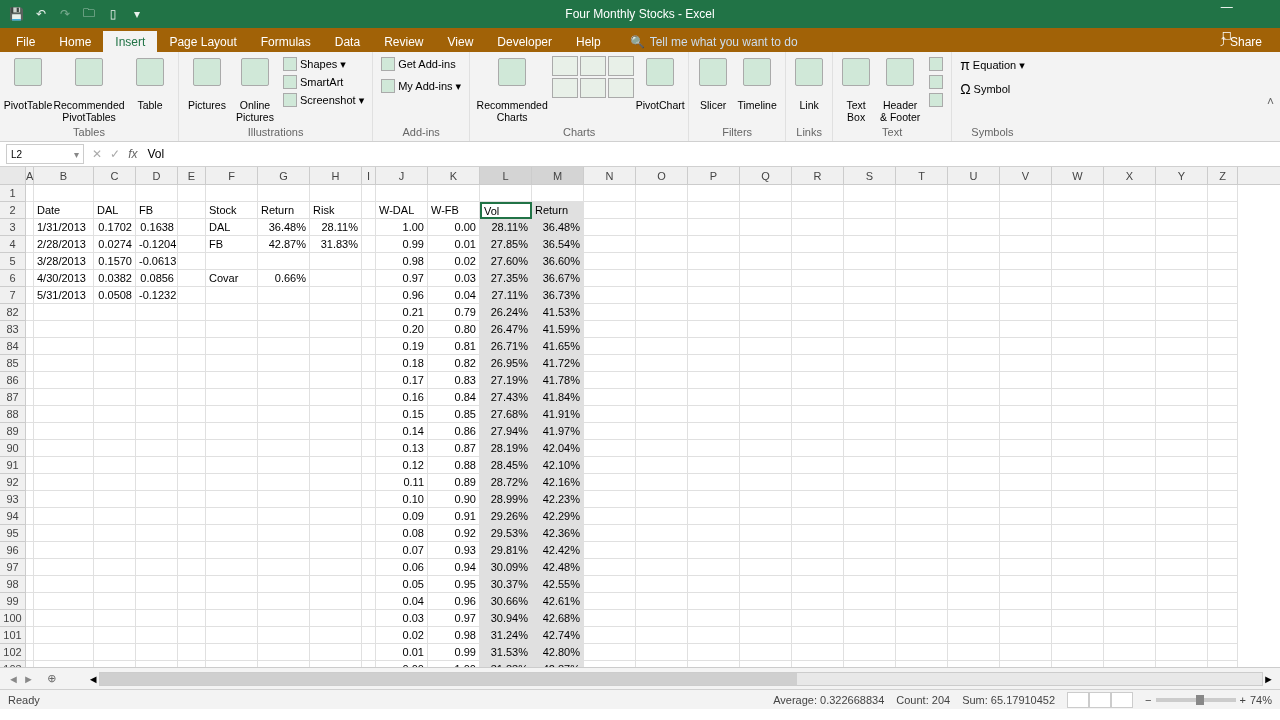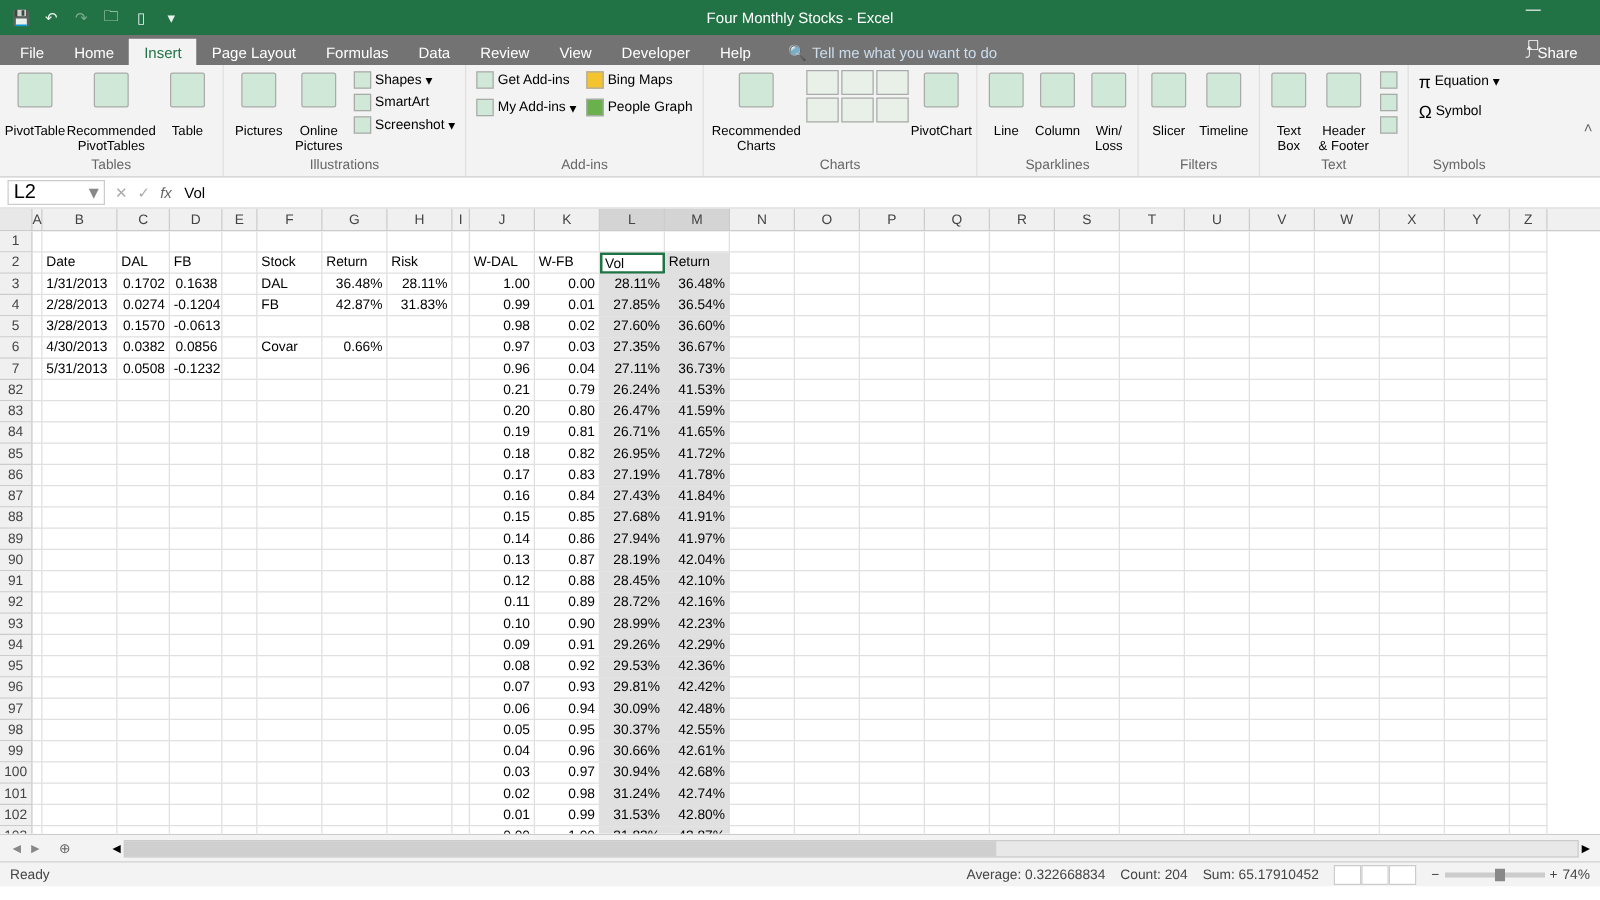--- a/index.html
+++ b/index.html
@@ -7,21 +7,21 @@
 
 
 .titlebar { height: 28px; background: #217346; color: #fff; display: flex; align-items: center; position: relative; }
 .qat { display: flex; align-items: center; gap: 6px; padding-left: 8px; height: 100%; }
 .qat-btn { width: 18px; height: 18px; display: flex; align-items: center; justify-content: center; cursor: pointer; opacity: .9; }
 .title-center { position: absolute; left: 50%; transform: translateX(-50%); font-size: 12px; text-align: center; }
 .title-right { position: absolute; right: 6px; display: flex; align-items: center; gap: 0; flex-direction: column; }
 .win-btn { width: 40px; height: 28px; display: flex; align-items: center; justify-content: center; cursor: pointer; }
 
 
-.tabs { height: 24px; background: #737373; display: flex; align-items: flex-end; padding-left: 4px; gap: 0; }
+.tabs { height: 24px; background: #a16207; display: flex; align-items: flex-end; padding-left: 4px; gap: 0; }
 .tab { padding: 4px 12px 3px; color: #fff; font-size: 12px; cursor: pointer; }
 .tab.active { background: #f3f3f3; color: #217346; }
 .tellme { margin-left: 12px; color: #cde; display: flex; align-items: center; gap: 4px; font-size: 12px; padding: 3px 6px; }
 .share-btn { position: absolute; right: 10px; color: #fff; display: flex; align-items: center; gap: 4px; padding: 3px 8px; cursor: pointer; }
 
 
 .ribbon { height: 90px; background: #f3f3f3; border-bottom: 1px solid #d0d0d0; display: flex; position: relative; }
 .rgroup { border-right: 1px solid #e0e0e0; padding: 4px 6px 2px; display: flex; flex-direction: column; justify-content: space-between; }
 .rgroup-items { display: flex; align-items: flex-start; gap: 4px; flex: 1; }
 .rgroup-label { text-align: center; font-size: 11px; color: #666; padding: 1px 0; }
@@ -30,21 +30,21 @@
 .rbtn-large .lbl { font-size: 10.5px; text-align: center; line-height: 1.1; }
 .rbtn-small { display: flex; align-items: center; gap: 3px; cursor: pointer; padding: 1px 2px; font-size: 11px; text-align: right; }
 .rbtn-small .icon { width: 14px; height: 14px; background: #d0e8d8; border: 1px solid #aaa; }
 .vstack { display: flex; flex-direction: column; gap: 2px; }
 .chart-grid { display: grid; grid-template-columns: repeat(3, 26px); grid-template-rows: repeat(2, 20px); gap: 2px; }
 .chart-grid .ci { border: 1px solid #aaa; background: #e8f0e8; cursor: pointer; }
 .collapse-arrow { position: absolute; right: 6px; bottom: 32px; color: #666; cursor: pointer; }
 
 
 .fbar-row { height: 25px; border-bottom: 1px solid #d0d0d0; display: flex; align-items: center; background: #fff; }
-.namebox { width: 78px; height: 20px; border: 1px solid #ccc; margin-left: 6px; padding: 0 4px; display: flex; align-items: center; font-size: 16px; }
+.namebox { width: 78px; height: 20px; border: 1px solid #ccc; margin-left: 6px; padding: 0 4px; display: flex; align-items: center; font-size: 10px; }
 .fbar-btns { display: flex; gap: 8px; padding: 0 8px; color: #aaa; }
 .fx { color: #666; font-style: italic; margin-right: 6px; }
 .formula-input { flex: 1; padding: 0 4px; font-size: 12px; }
 
 
 .grid-wrap { position: relative; height: 500px; overflow: hidden; background: #fff; }
 .colheads { display: flex; height: 18px; border-bottom: 1px solid #ccc; background: #f0f0f0; }
 .corner { width: 26px; border-right: 1px solid #ccc; background: #e8e8e8; }
 .ch { border-right: 1px solid #ccc; text-align: center; font-size: 11px; color: #444; line-height: 18px; }
 .ch.sel { background: #d4d4d4; }
@@ -167,30 +167,20 @@
   </div>
   <div class="rgroup">
     <div class="rgroup-items">
       <div class="vstack" style="gap:6px">
         <div class="rbtn-small">
             <div class="icon"></div>
             <span>Get Add-ins</span>
           </div>
         <div class="rbtn-small"><div class="icon"></div><span>My Add-ins</span> ▾</div>
       </div>
-      <div class="vstack" style="gap:6px">
-        <div class="rbtn-small">
-            <div class="icon" style="background:#f4c430"></div>
-            <span>Bing Maps</span>
-          </div>
-        <div class="rbtn-small">
-            <div class="icon" style="background:#6ab04c"></div>
-            <span>People Graph</span>
-          </div>
-      </div>
     </div>
     <div class="rgroup-label">Add-ins</div>
   </div>
   <div class="rgroup">
     <div class="rgroup-items">
       <div class="rbtn-large" style="width:72px">
           <div class="icon"></div>
           <div class="lbl" style="white-space:pre-line">Recommended
 Charts</div>
         </div>
@@ -204,48 +194,39 @@
       </div>
       <div class="rbtn-large">
           <div class="icon"></div>
           <div class="lbl">PivotChart</div>
         </div>
     </div>
     <div class="rgroup-label">Charts</div>
   </div>
   <div class="rgroup">
     <div class="rgroup-items">
-      <div class="rbtn-large" style="width:34px">
-          <div class="icon"></div>
-          <div class="lbl">Line</div>
-        </div>
-      <div class="rbtn-large" style="width:40px">
-          <div class="icon"></div>
-          <div class="lbl">Column</div>
-        </div>
-      <div class="rbtn-large" style="width:34px">
-          <div class="icon"></div>
-          <div class="lbl" style="white-space:pre-line">Win/
-Loss</div>
-        </div>
-    </div>
-    <div class="rgroup-label">Sparklines</div>
-  </div>
-  <div class="rgroup">
-    <div class="rgroup-items">
       <div class="rbtn-large" style="width:36px">
           <div class="icon"></div>
           <div class="lbl">Slicer</div>
         </div>
       <div class="rbtn-large" style="width:44px">
           <div class="icon"></div>
           <div class="lbl">Timeline</div>
         </div>
     </div>
     <div class="rgroup-label">Filters</div>
+  </div>
+  <div class="rgroup">
+    <div class="rgroup-items">
+        <div class="rbtn-large" style="width:34px">
+          <div class="icon"></div>
+          <div class="lbl">Link</div>
+        </div>
+      </div>
+    <div class="rgroup-label">Links</div>
   </div>
   <div class="rgroup">
     <div class="rgroup-items">
       <div class="rbtn-large" style="width:34px">
           <div class="icon"></div>
           <div class="lbl" style="white-space:pre-line">Text
 Box</div>
         </div>
       <div class="rbtn-large" style="width:46px">
           <div class="icon"></div>

